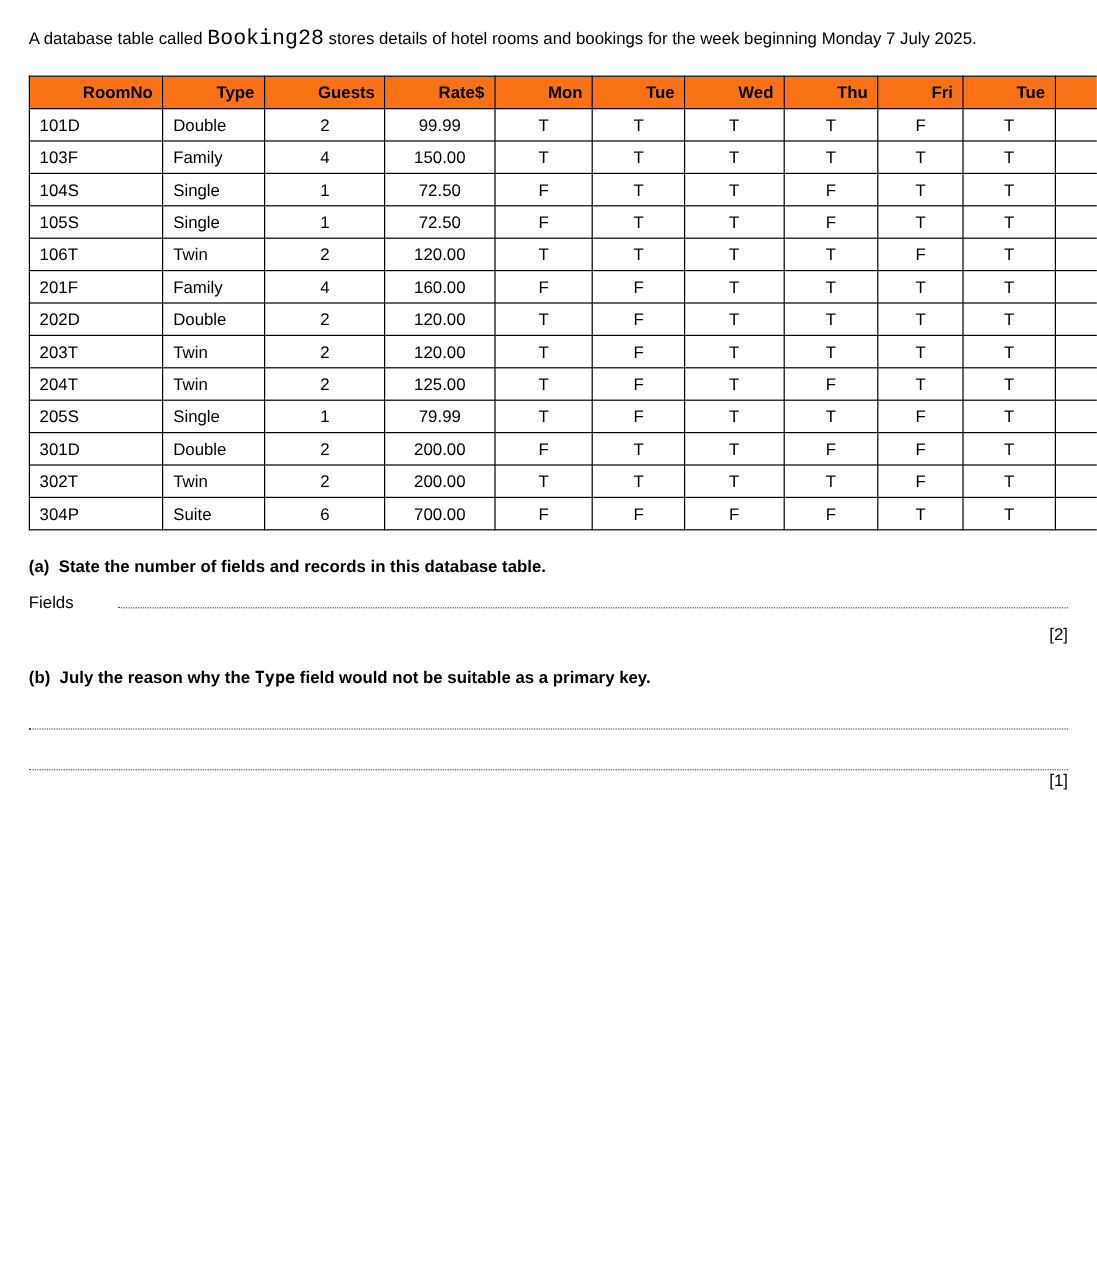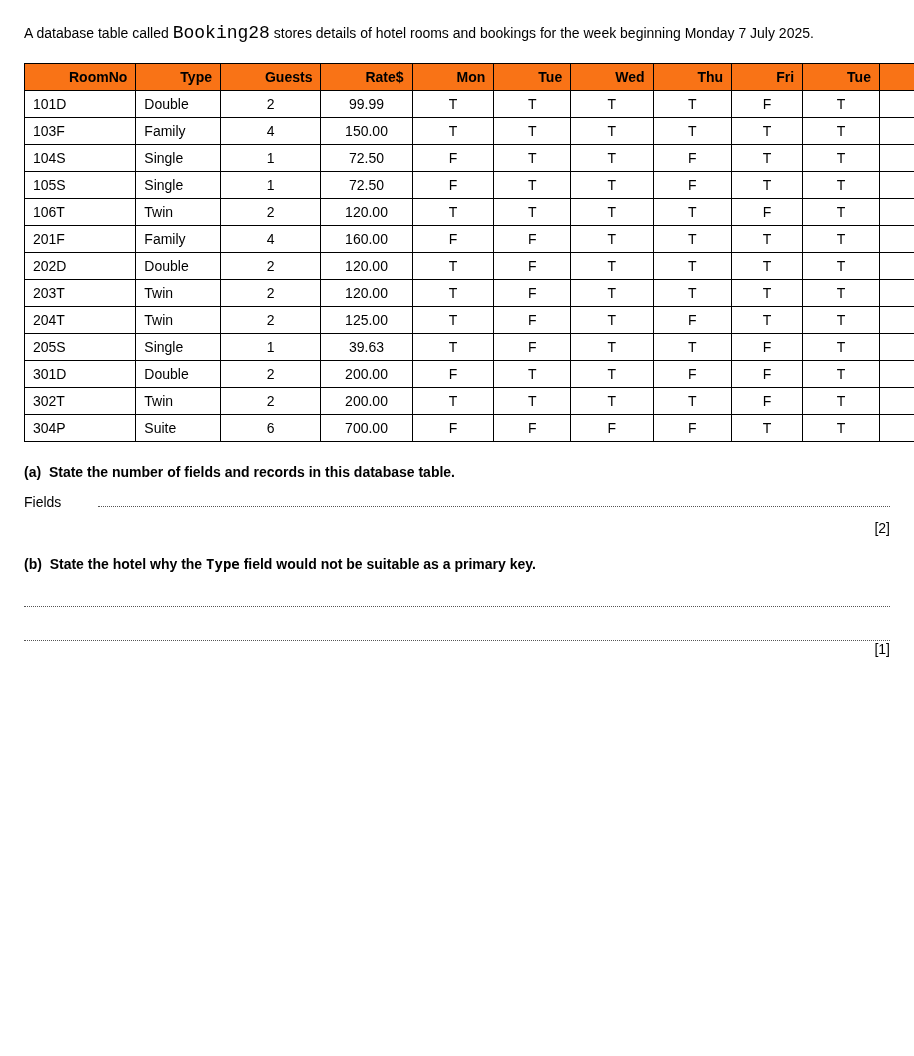--- a/index.html
+++ b/index.html
@@ -226,21 +226,21 @@
         <td>T</td>
         <td>F</td>
         <td>T</td>
         <td>T</td>
         <td>T</td>
       </tr>
       <tr>
         <td>205S</td>
         <td>Single</td>
         <td>1</td>
-        <td>39.63</td>
+        <td>79.99</td>
         <td>T</td>
         <td>F</td>
         <td>T</td>
         <td>T</td>
         <td>F</td>
         <td>T</td>
         <td>T</td>
       </tr>
       <tr>
         <td>301D</td>
@@ -293,21 +293,21 @@
       <span class="answer-prefix">Fields</span>
       <div class="dotted-line"></div>
     </div>
     <div class="marks">
       <span>[2]</span>
     </div>
   </div>
 
   <div class="question-block">
     <div class="question-label">
-      <span>(b)</span>&nbsp;&nbsp;<span>State the hotel why the </span><code>Type</code><span> field would </span><strong>not</strong><span> be suitable as a primary key.</span>
+      <span>(b)</span>&nbsp;&nbsp;<span>July the reason why the </span><code>Type</code><span> field would </span><strong>not</strong><span> be suitable as a primary key.</span>
     </div>
     <div class="question-b-lines">
       <div class="b-line"></div>
       <div style="display:flex; align-items:flex-end;">
         <div class="b-line" style="flex:1; margin-bottom:0;"></div>
       </div>
       <div class="marks-row">
         <span>[1]</span>
       </div>
     </div>

